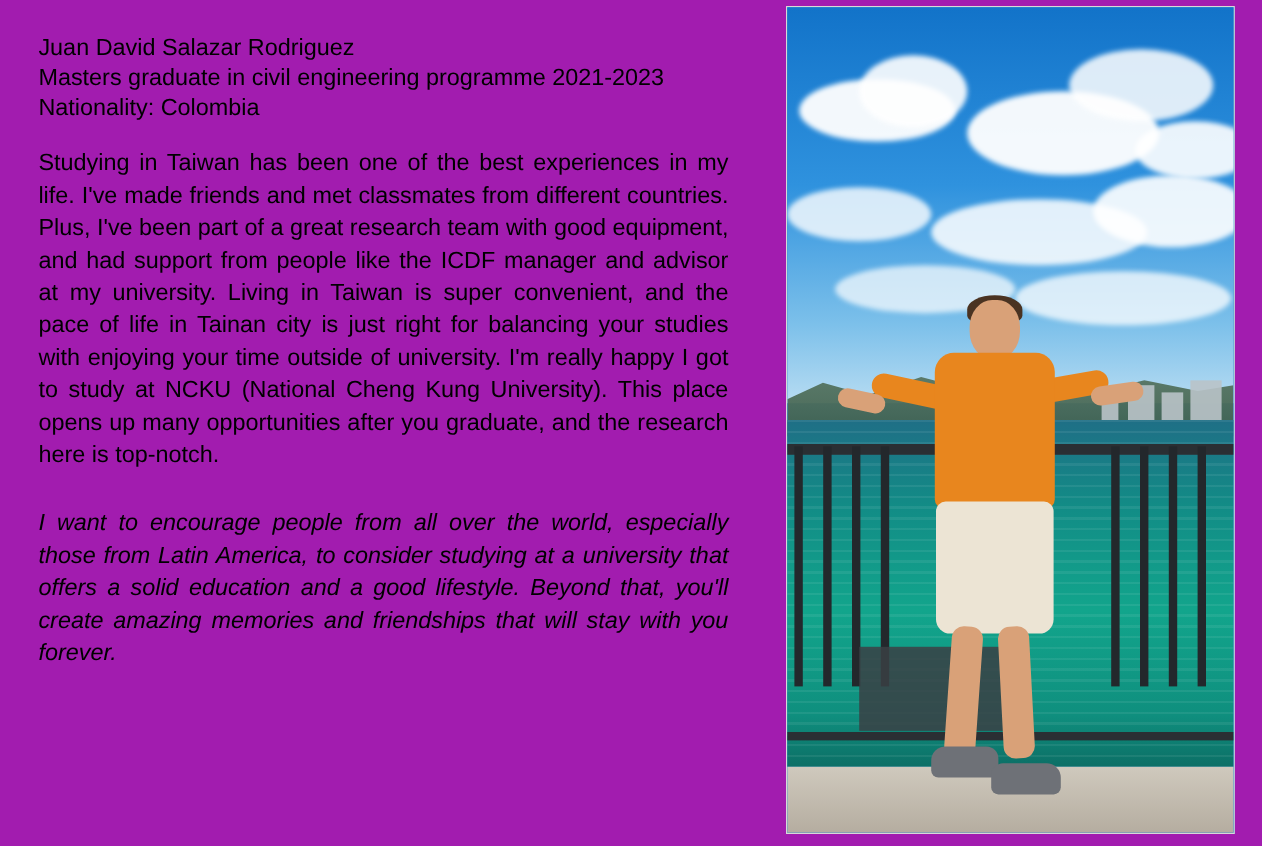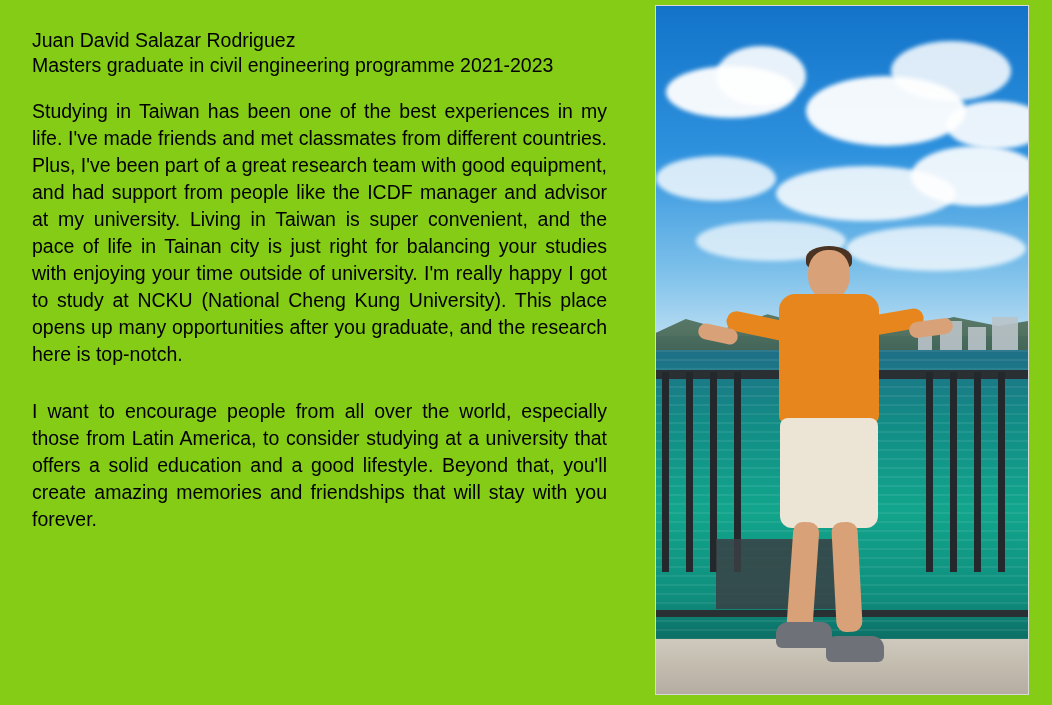--- a/index.html
+++ b/index.html
@@ -12,21 +12,21 @@
     height: 705px;
     font-family: "Liberation Sans", sans-serif;
     color: #000000;
     overflow: hidden;
     position: relative;
   }
   .page {
     position: relative;
     width: 1052px;
     height: 705px;
-    background: #84cc16;
+    background: #a21caf;
   }
   .testimonial-text {
     position: absolute;
     left: 32px;
     top: 28px;
     width: 575px;
   }
   .header-block {
     font-size: 19.5px;
     line-height: 25px;
@@ -37,20 +37,21 @@
   }
   .body-para {
     font-size: 19.5px;
     line-height: 27px;
     text-align: justify;
     text-justify: inter-word;
     color: #000;
   }
   .body-para.second {
     margin-top: 30px;
+    font-style: italic;
   }
 
   
   .photo {
     position: absolute;
     left: 655px;
     top: 5px;
     width: 374px;
     height: 690px;
     overflow: hidden;
@@ -296,20 +297,21 @@
 </head>
 <body>
 
 <div class="page">
 
   <div class="testimonial-text">
 
     <div class="header-block">
       <span class="line">Juan David Salazar Rodriguez</span>
       <span class="line">Masters graduate in civil engineering programme 2021-2023</span>
+      <span class="line">Nationality: Colombia</span>
     </div>
 
     <p class="body-para">Studying in Taiwan has been one of the best experiences in my life. I've made friends and met classmates from different countries. Plus, I've been part of a great research team with good equipment, and had support from people like the ICDF manager and advisor at my university. Living in Taiwan is super convenient, and the pace of life in Tainan city is just right for balancing your studies with enjoying your time outside of university. I'm really happy I got to study at NCKU (National Cheng Kung University). This place opens up many opportunities after you graduate, and the research here is top-notch.</p>
 
     <p class="body-para second">I want to encourage people from all over the world, especially those from Latin America, to consider studying at a university that offers a solid education and a good lifestyle. Beyond that, you'll create amazing memories and friendships that will stay with you forever.</p>
 
   </div>
 
   <div class="photo">
     <div class="sky"></div>

